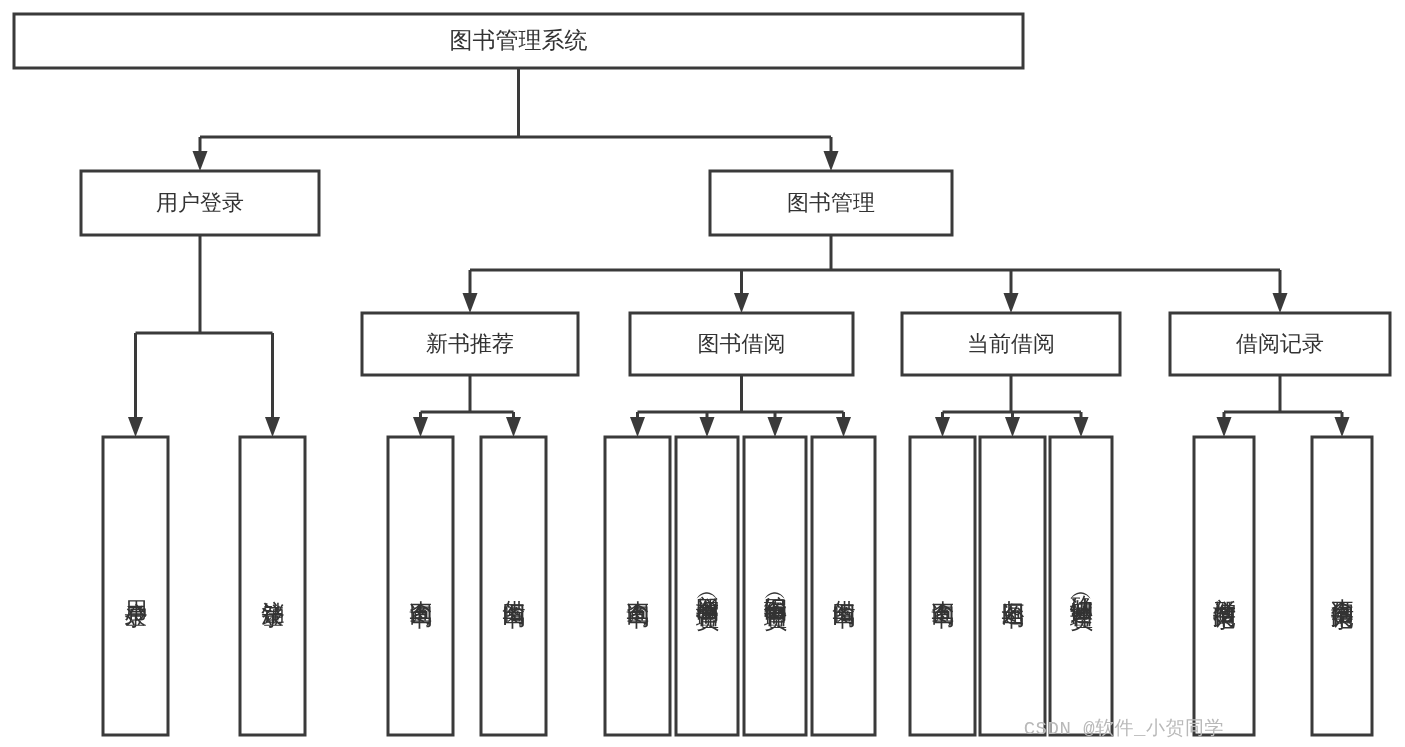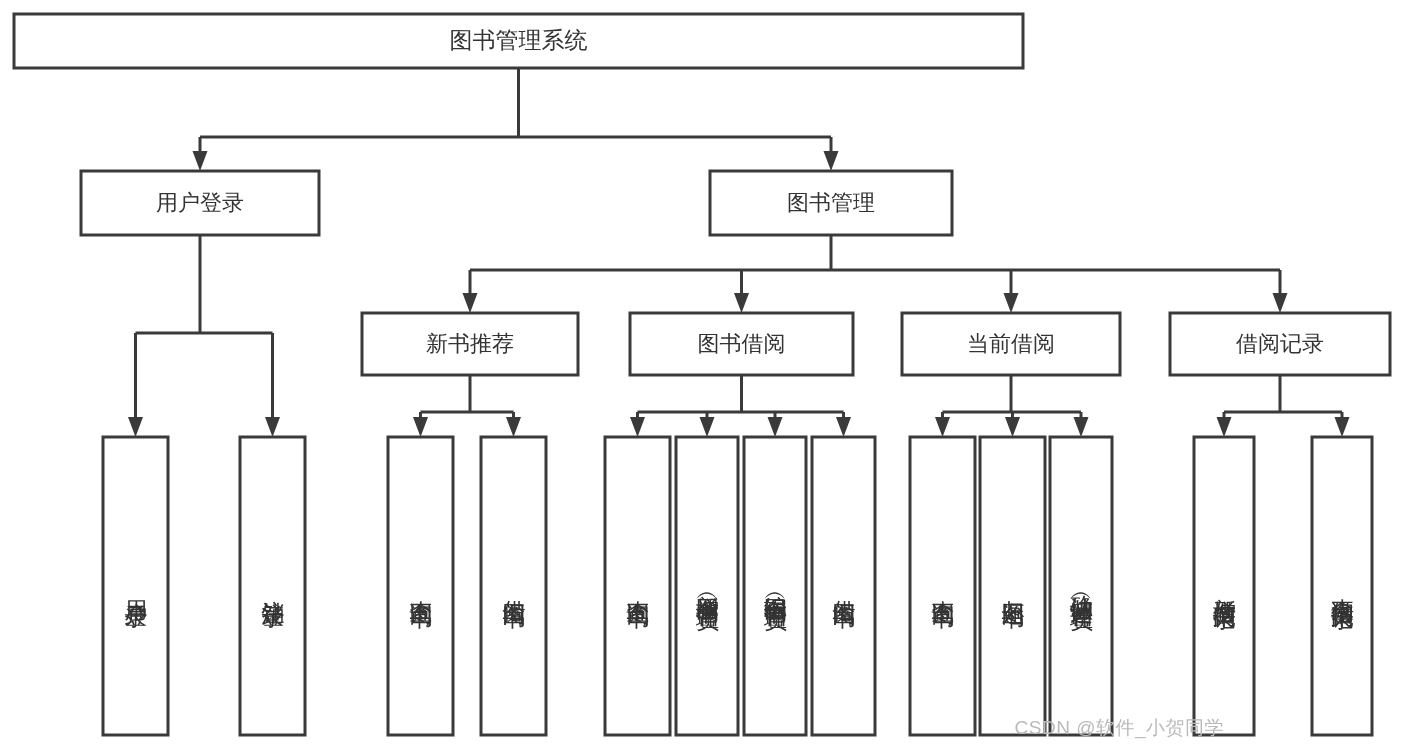--- a/index.html
+++ b/index.html
@@ -65,21 +65,21 @@
     line-height: 1.12;
     letter-spacing: 2px;
     color: #333333;
     white-space: nowrap;
     text-align: center;
   }
   .watermark {
     position: absolute;
     right: 8px;
     bottom: 6px;
-    font-family: Liberation Sans, sans-serif;
+    font-family: Liberation Mono, monospace;
     font-size: 19px;
     color: #b9b9b9;
     letter-spacing: 0.5px;
     white-space: nowrap;
   }
 </style>
 </head>
 <body>
 
 <div id="diagram-root">

